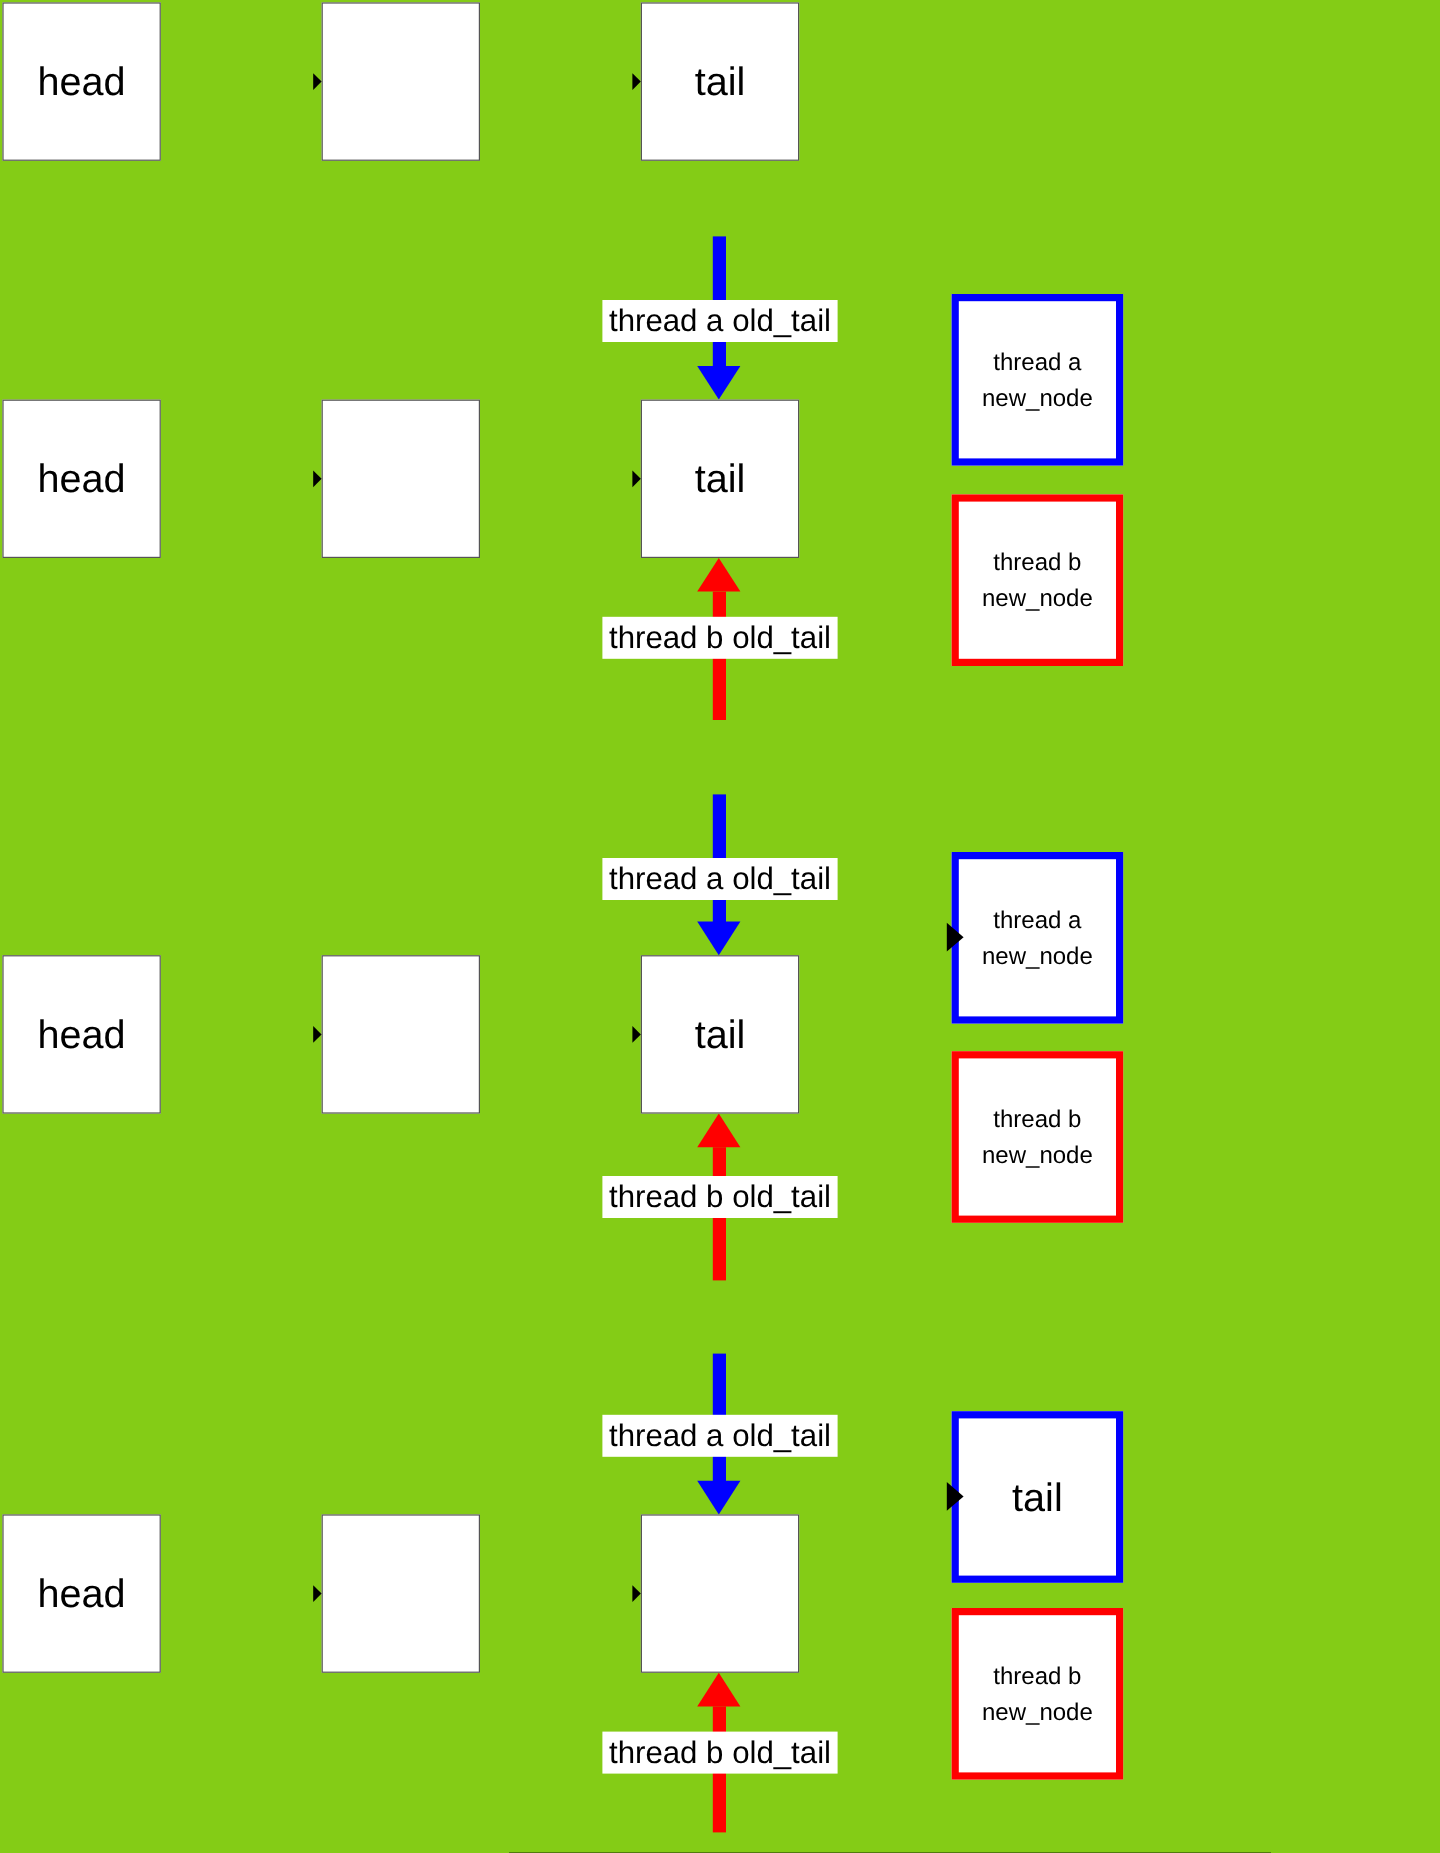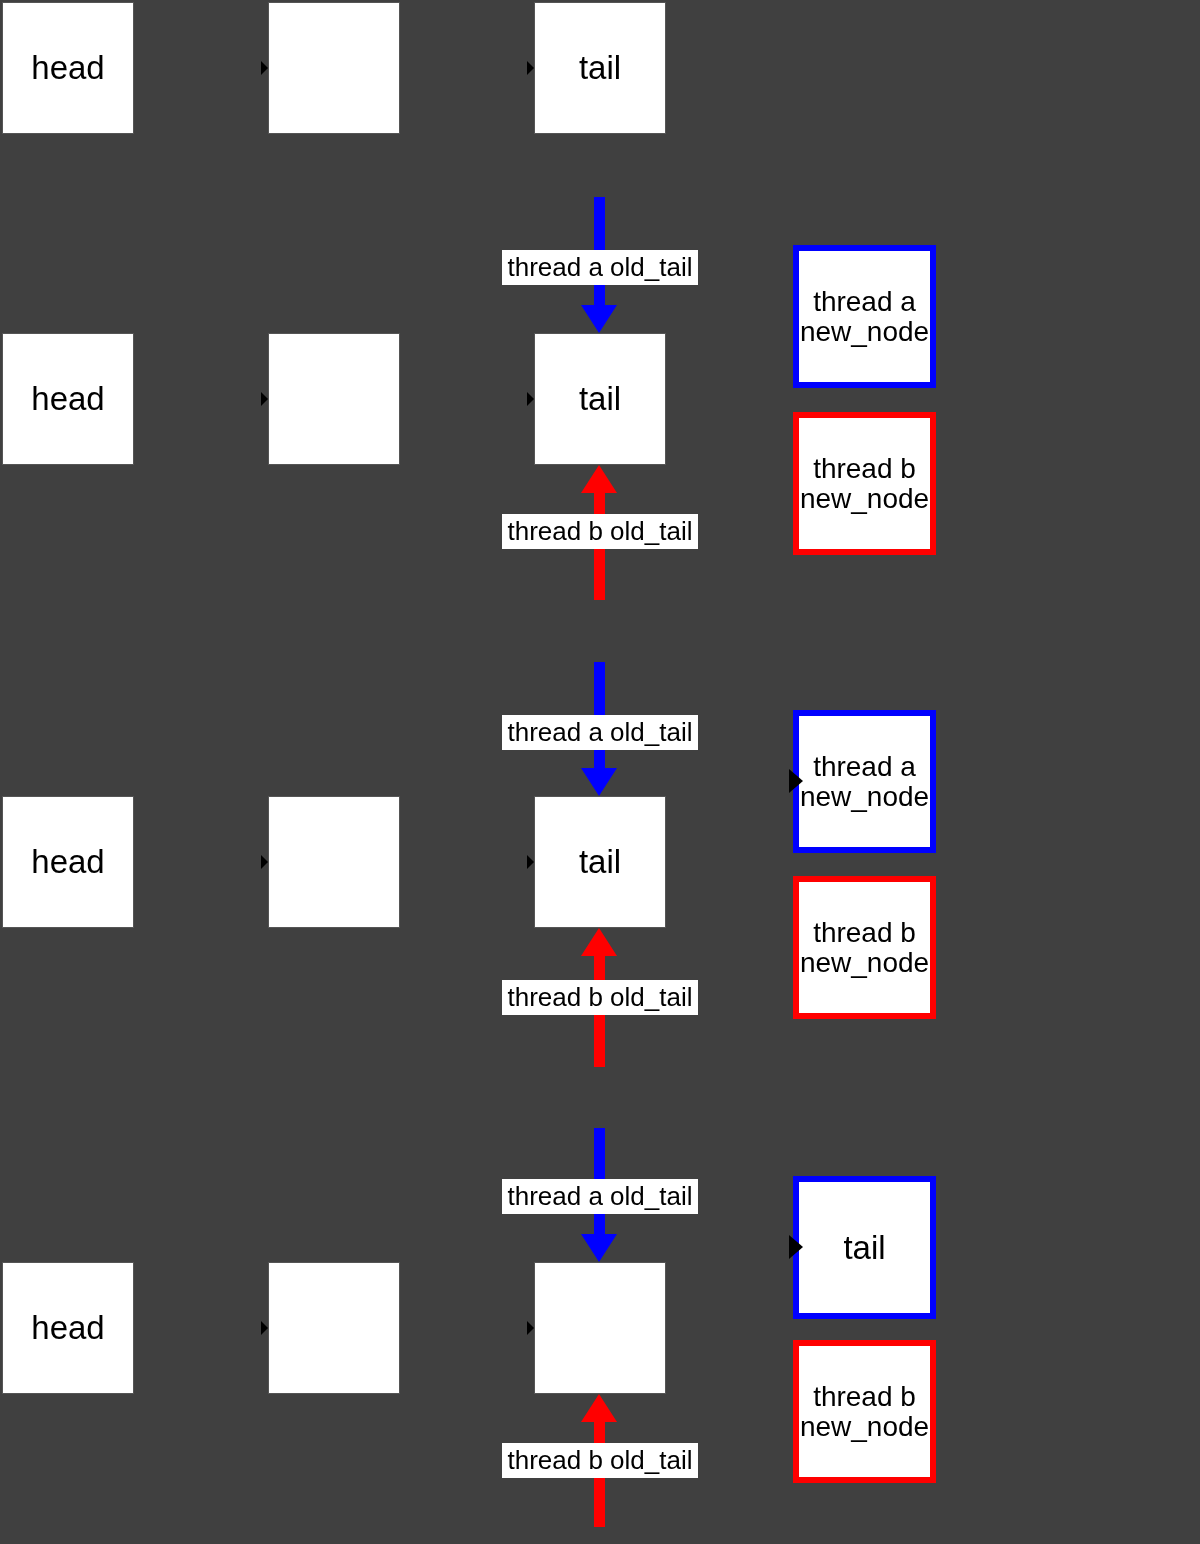--- a/index.html
+++ b/index.html
@@ -10,21 +10,21 @@
   .box{
     position:absolute;width:132px;height:132px;box-sizing:border-box;
     background:#fff;border:1px solid #555;z-index:2;
     display:flex;align-items:center;justify-content:center;
     font-size:33px;color:#000;
   }
   .nodebox{
     position:absolute;width:143px;height:143px;box-sizing:border-box;
     background:#fff;border:6px solid #000;z-index:2;
     display:flex;flex-direction:column;align-items:center;justify-content:center;
-    font-size:28px;line-height:30px;text-align:center;color:#000;
+    font-size:20px;line-height:30px;text-align:center;color:#000;
   }
   .nodebox span:empty{display:none;}
   .nodebox.blue{border-color:var(--blue,#0000ff);}
   .nodebox.red{border-color:var(--red,#ff0000);}
   .nodebox.big{font-size:33px;}
   .alabel{
     position:absolute;left:502px;width:196px;height:35px;background:#fff;
     z-index:5;display:flex;align-items:center;justify-content:center;
     font-size:26px;white-space:nowrap;color:#000;
   }
@@ -34,21 +34,21 @@
   .tri{position:absolute;width:0;height:0;z-index:1;}
   .tri.down{border-left:18px solid transparent;border-right:18px solid transparent;border-top:28px solid var(--blue,#0000ff);}
   .tri.up{border-left:18px solid transparent;border-right:18px solid transparent;border-bottom:28px solid var(--red,#ff0000);}
   .notch{position:absolute;width:0;height:0;z-index:3;
     border-top:7px solid transparent;border-bottom:7px solid transparent;border-left:7px solid #000;}
   .notch.bignotch{border-top-width:12px;border-bottom-width:12px;border-left-width:14px;}
 </style>
 </head>
 <body>
 
-<div id="canvas" style="background: #404040;">
+<div id="canvas" style="background: #84cc16;">
 
   <div class="box" style="left:2px;top:2px;">
     <span>head</span>
   </div>
   <div class="box" style="left:268px;top:2px;">
     <span></span>
   </div>
   <div class="box" style="left:534px;top:2px;">
     <span>tail</span>
   </div>

